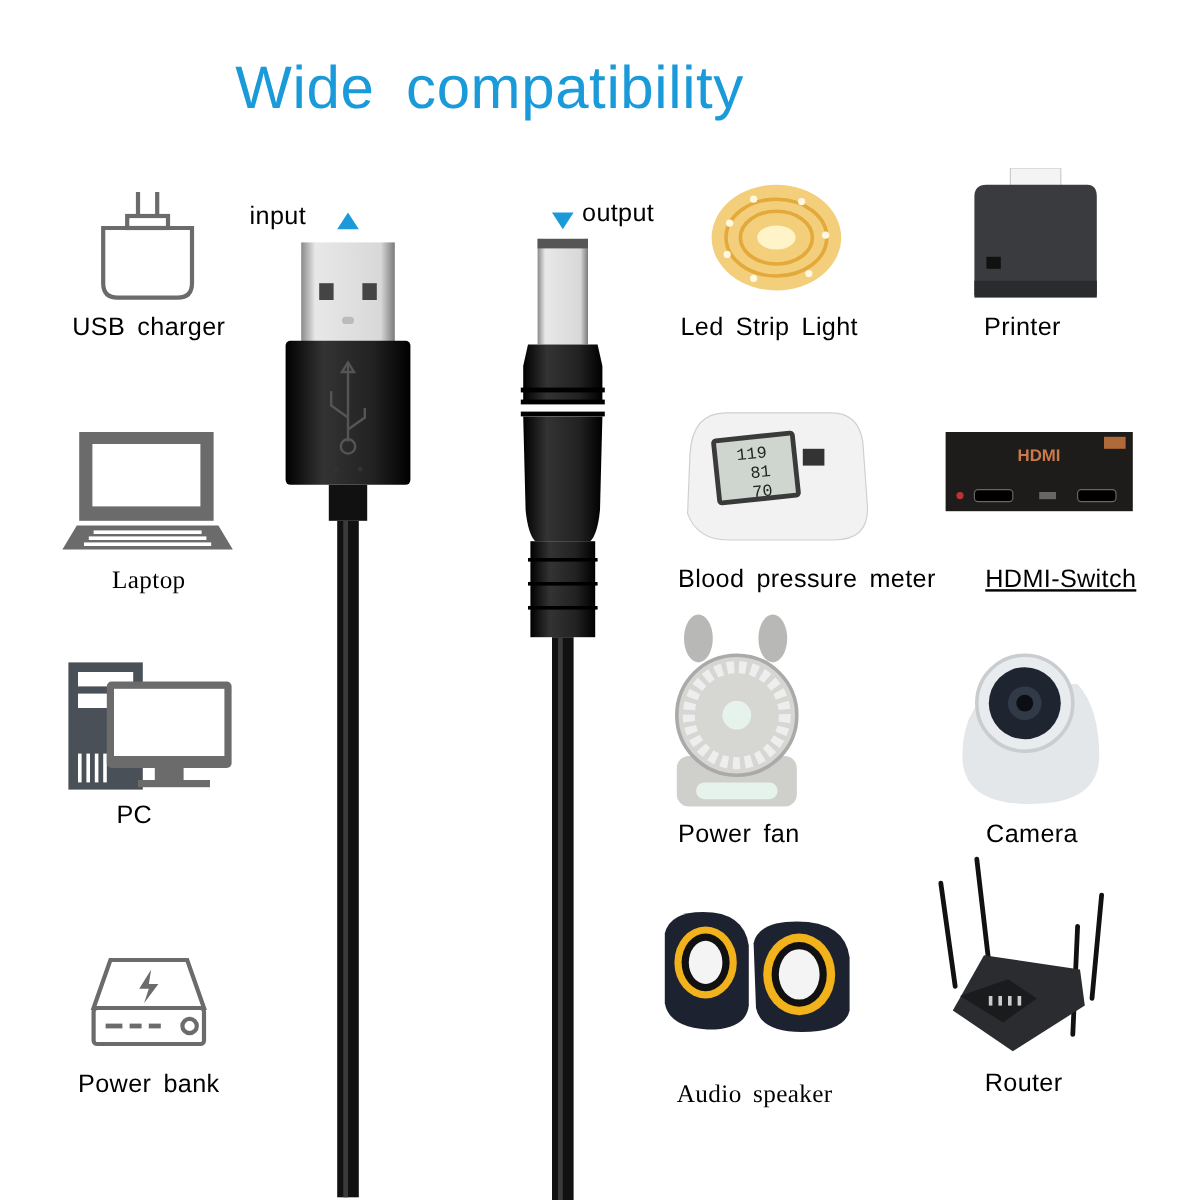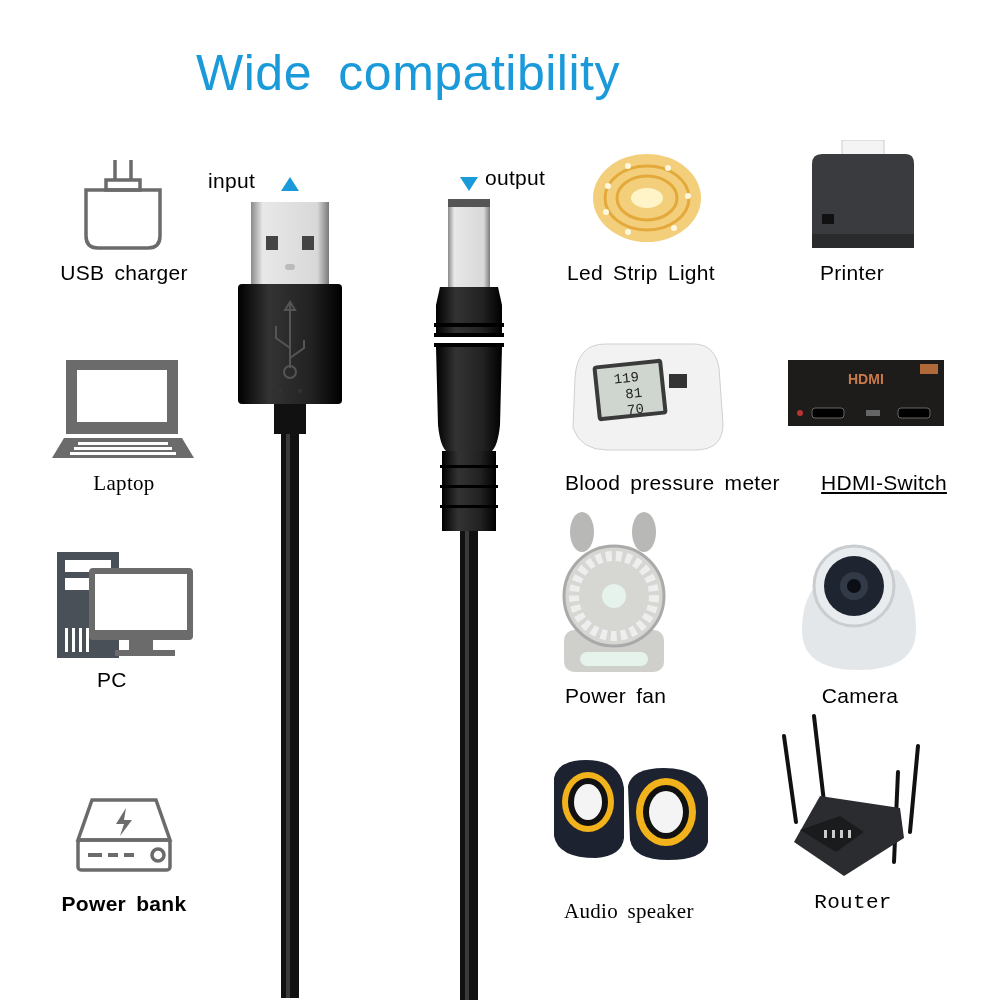--- a/index.html
+++ b/index.html
@@ -72,21 +72,21 @@
       <circle cx="86" cy="59" r="6"></circle>
     </g>
     <path d="M54 12 L44 28 H52 L48 40 L60 24 H52 Z" fill="#6b6b6b"></path>
     <g fill="#6b6b6b">
         <rect x="16" y="57" width="14" height="4"></rect>
         <rect x="36" y="57" width="10" height="4"></rect>
         <rect x="52" y="57" width="10" height="4"></rect>
       </g>
   </svg>
 </div>
-<div class="abs lbl center" style="left:124px;top:892px;font-weight:bold;">Power bank</div>
+<div class="abs lbl center" style="left:124px;top:892px;">Power bank</div>
 
 <div class="abs lbl" style="left:208px;top:169px;">input</div>
 <div class="abs tri-up" style="left:281px;top:177px;"></div>
 
 <div class="abs tri-down" style="left:460px;top:177px;"></div>
 <div class="abs lbl" style="left:485px;top:166px;">output</div>
 
 <div class="abs" style="left:236px;top:198px;">
   <svg width="112" height="800" viewBox="0 0 112 800">
     <defs>
@@ -249,13 +249,13 @@
     <path d="M14 130 L40 84 L120 96 L124 126 L64 164 Z" fill="#2b2c2f"></path>
     <path d="M20 118 L60 104 L84 120 L56 140 Z" fill="#1a1b1d"></path>
     <g fill="#ccc">
         <rect x="44" y="118" width="3" height="8"></rect>
         <rect x="52" y="118" width="3" height="8"></rect>
         <rect x="60" y="118" width="3" height="8"></rect>
         <rect x="68" y="118" width="3" height="8"></rect>
       </g>
   </svg>
 </div>
-<div class="abs lbl center" style="left:853px;top:891px;font-family:Liberation Mono, monospace;">Router</div>
+<div class="abs lbl center" style="left:853px;top:891px;">Router</div>
 
 </body></html>

